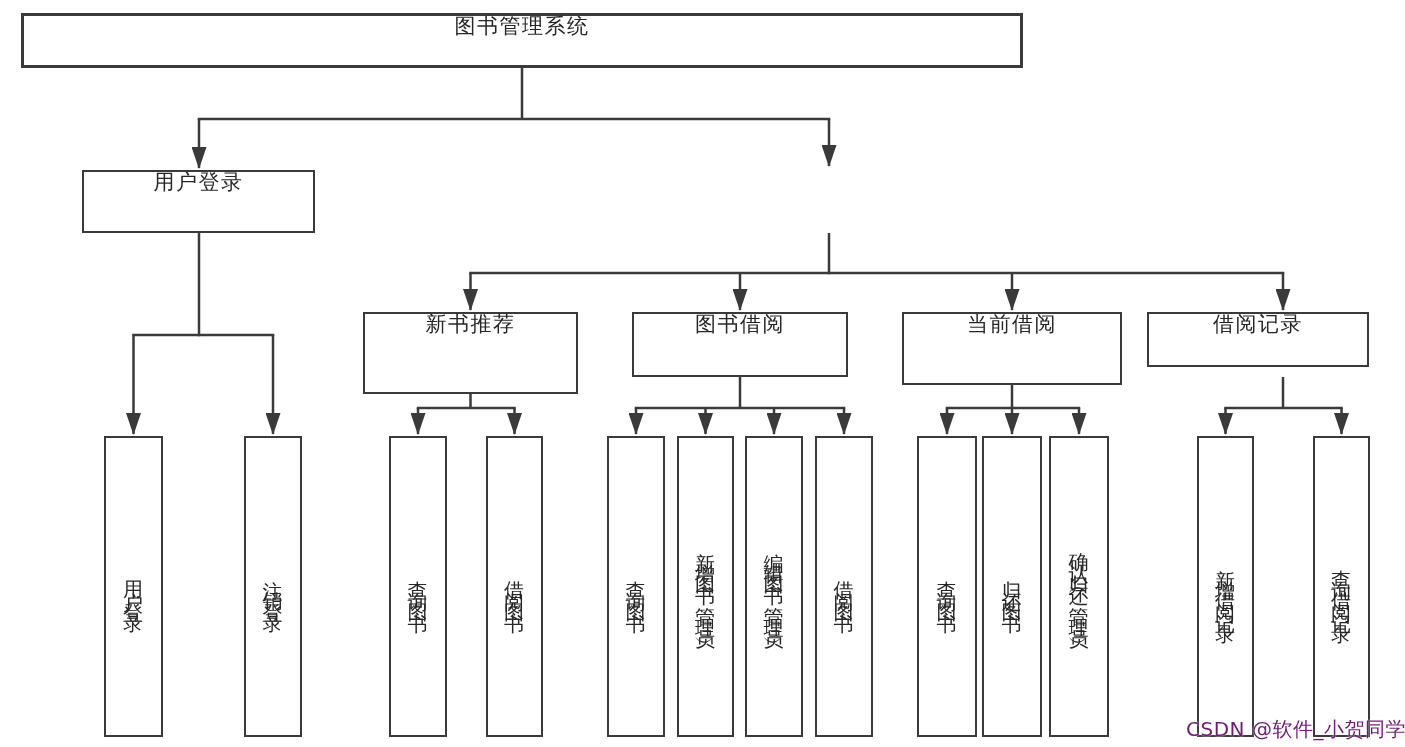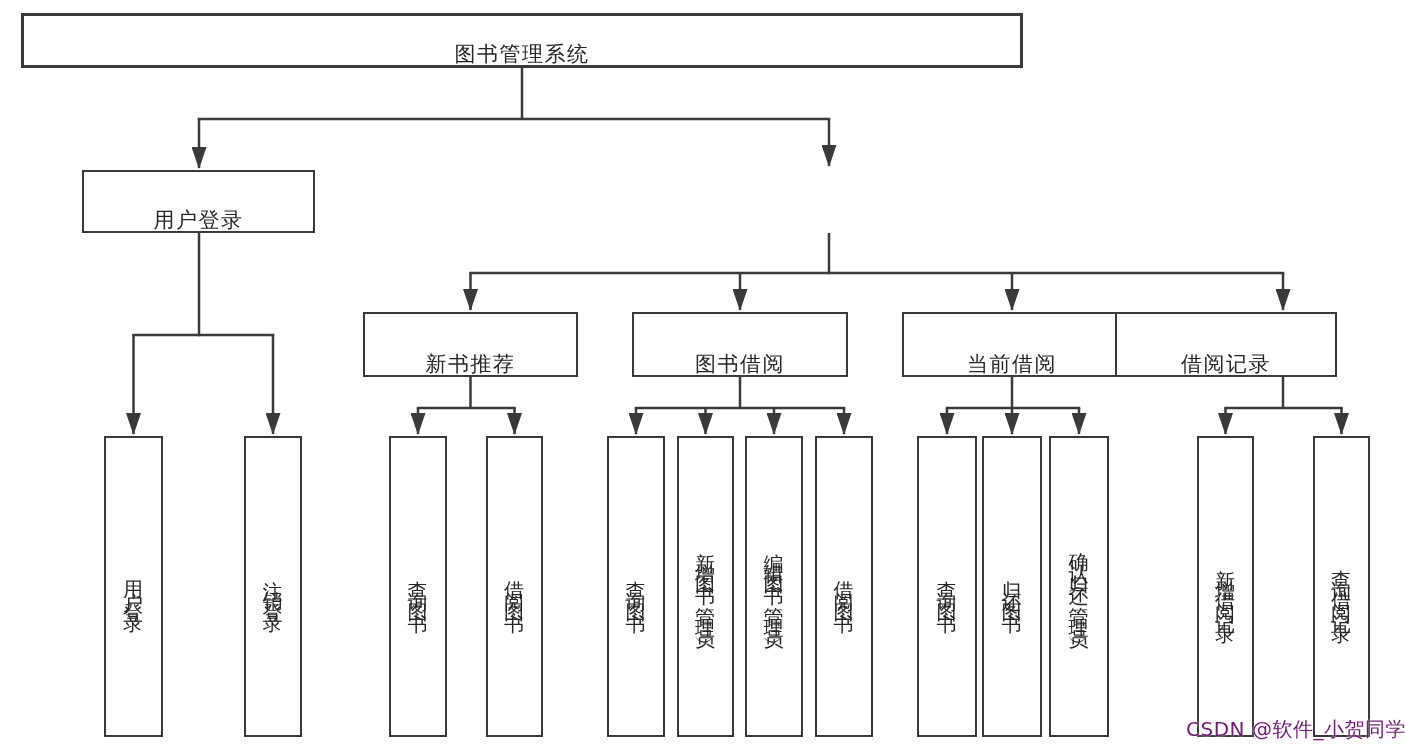--- a/index.html
+++ b/index.html
@@ -9,21 +9,21 @@
     background:#ffffff;
     font-family:"DejaVu Sans","Liberation Sans",sans-serif;
     overflow:hidden;
   }
   .wires{position:absolute;left:0;top:0;z-index:0;}
   .node{
     position:absolute;
     box-sizing:border-box;
     background:#ffffff;
     border:2.5px solid #3a3a3a;
-    display:flex;align-items:flex-end;justify-content:center;
+    display:flex;align-items:flex-start;justify-content:center;
     z-index:1;
   }
   .node.root{border-width:3px;}
   .hlabel{
     color:#262626;
     font-size:21px;
     letter-spacing:1.5px;
     white-space:nowrap;
     line-height:1;
   }
@@ -110,30 +110,30 @@
   </svg>
 
   <div class="node root" style="left:21px;top:13px;width:1002px;height:55px;">
     <span class="hlabel">图书管理系统</span>
   </div>
 
   <div class="node" style="left:82px;top:170px;width:233px;height:63px;">
     <span class="hlabel">用户登录</span>
   </div>
 
-  <div class="node" style="left:363px;top:312px;width:215px;height:65px;">
+  <div class="node" style="left:363px;top:312px;width:215px;height:82px;">
     <span class="hlabel">新书推荐</span>
   </div>
   <div class="node" style="left:632px;top:312px;width:216px;height:65px;">
     <span class="hlabel">图书借阅</span>
   </div>
-  <div class="node" style="left:902px;top:312px;width:220px;height:65px;">
+  <div class="node" style="left:902px;top:312px;width:220px;height:73px;">
     <span class="hlabel">当前借阅</span>
   </div>
-  <div class="node" style="left:1115px;top:312px;width:222px;height:65px;">
+  <div class="node" style="left:1147px;top:312px;width:222px;height:55px;">
     <span class="hlabel">借阅记录</span>
   </div>
 
   <div class="vnode" style="left:104px;top:436px;width:59px;height:301px;">
     <span class="vlabel">用户登录</span>
   </div>
   <div class="vnode" style="left:244px;top:436px;width:58px;height:301px;">
     <span class="vlabel">注销登录</span>
   </div>
 

